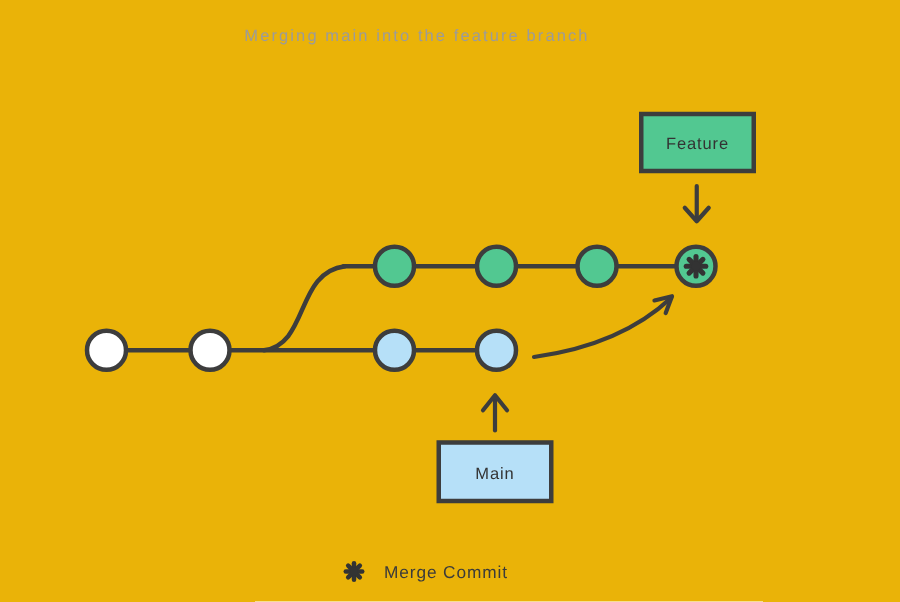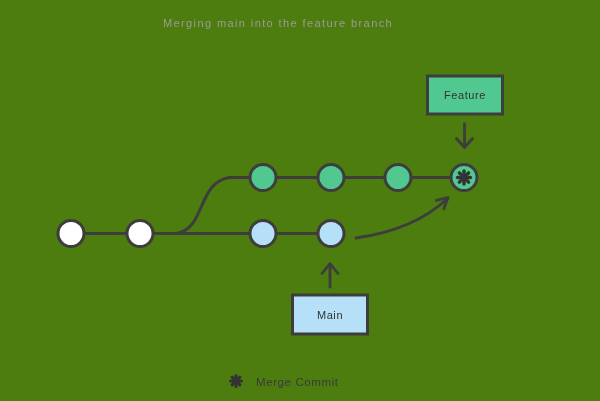--- a/index.html
+++ b/index.html
@@ -1,20 +1,20 @@
 <!DOCTYPE html>
 <html><head>
 <meta charset="utf-8">
 <style>
   html, body { margin: 0; padding: 0; background: #ffffff; }
   .canvas {
     position: relative;
     width: 600px;
     height: 401px;
-    background: #4d7c0f;
+    background: #eab308;
     font-family: "Liberation Sans", "DejaVu Sans", sans-serif;
     overflow: hidden;
   }
   svg { display: block; }
   .stroked  { stroke: #3d3d3d; stroke-width: 3; fill: none;
               stroke-linecap: round; stroke-linejoin: round; }
   .thinline { stroke: #3d3d3d; stroke-width: 2.8; fill: none;
               stroke-linecap: round; stroke-linejoin: round; }
   .node     { stroke: #3d3d3d; stroke-width: 3; }
   .glyph    { stroke: #333333; stroke-width: 3.4; stroke-linecap: round; fill: none; }

